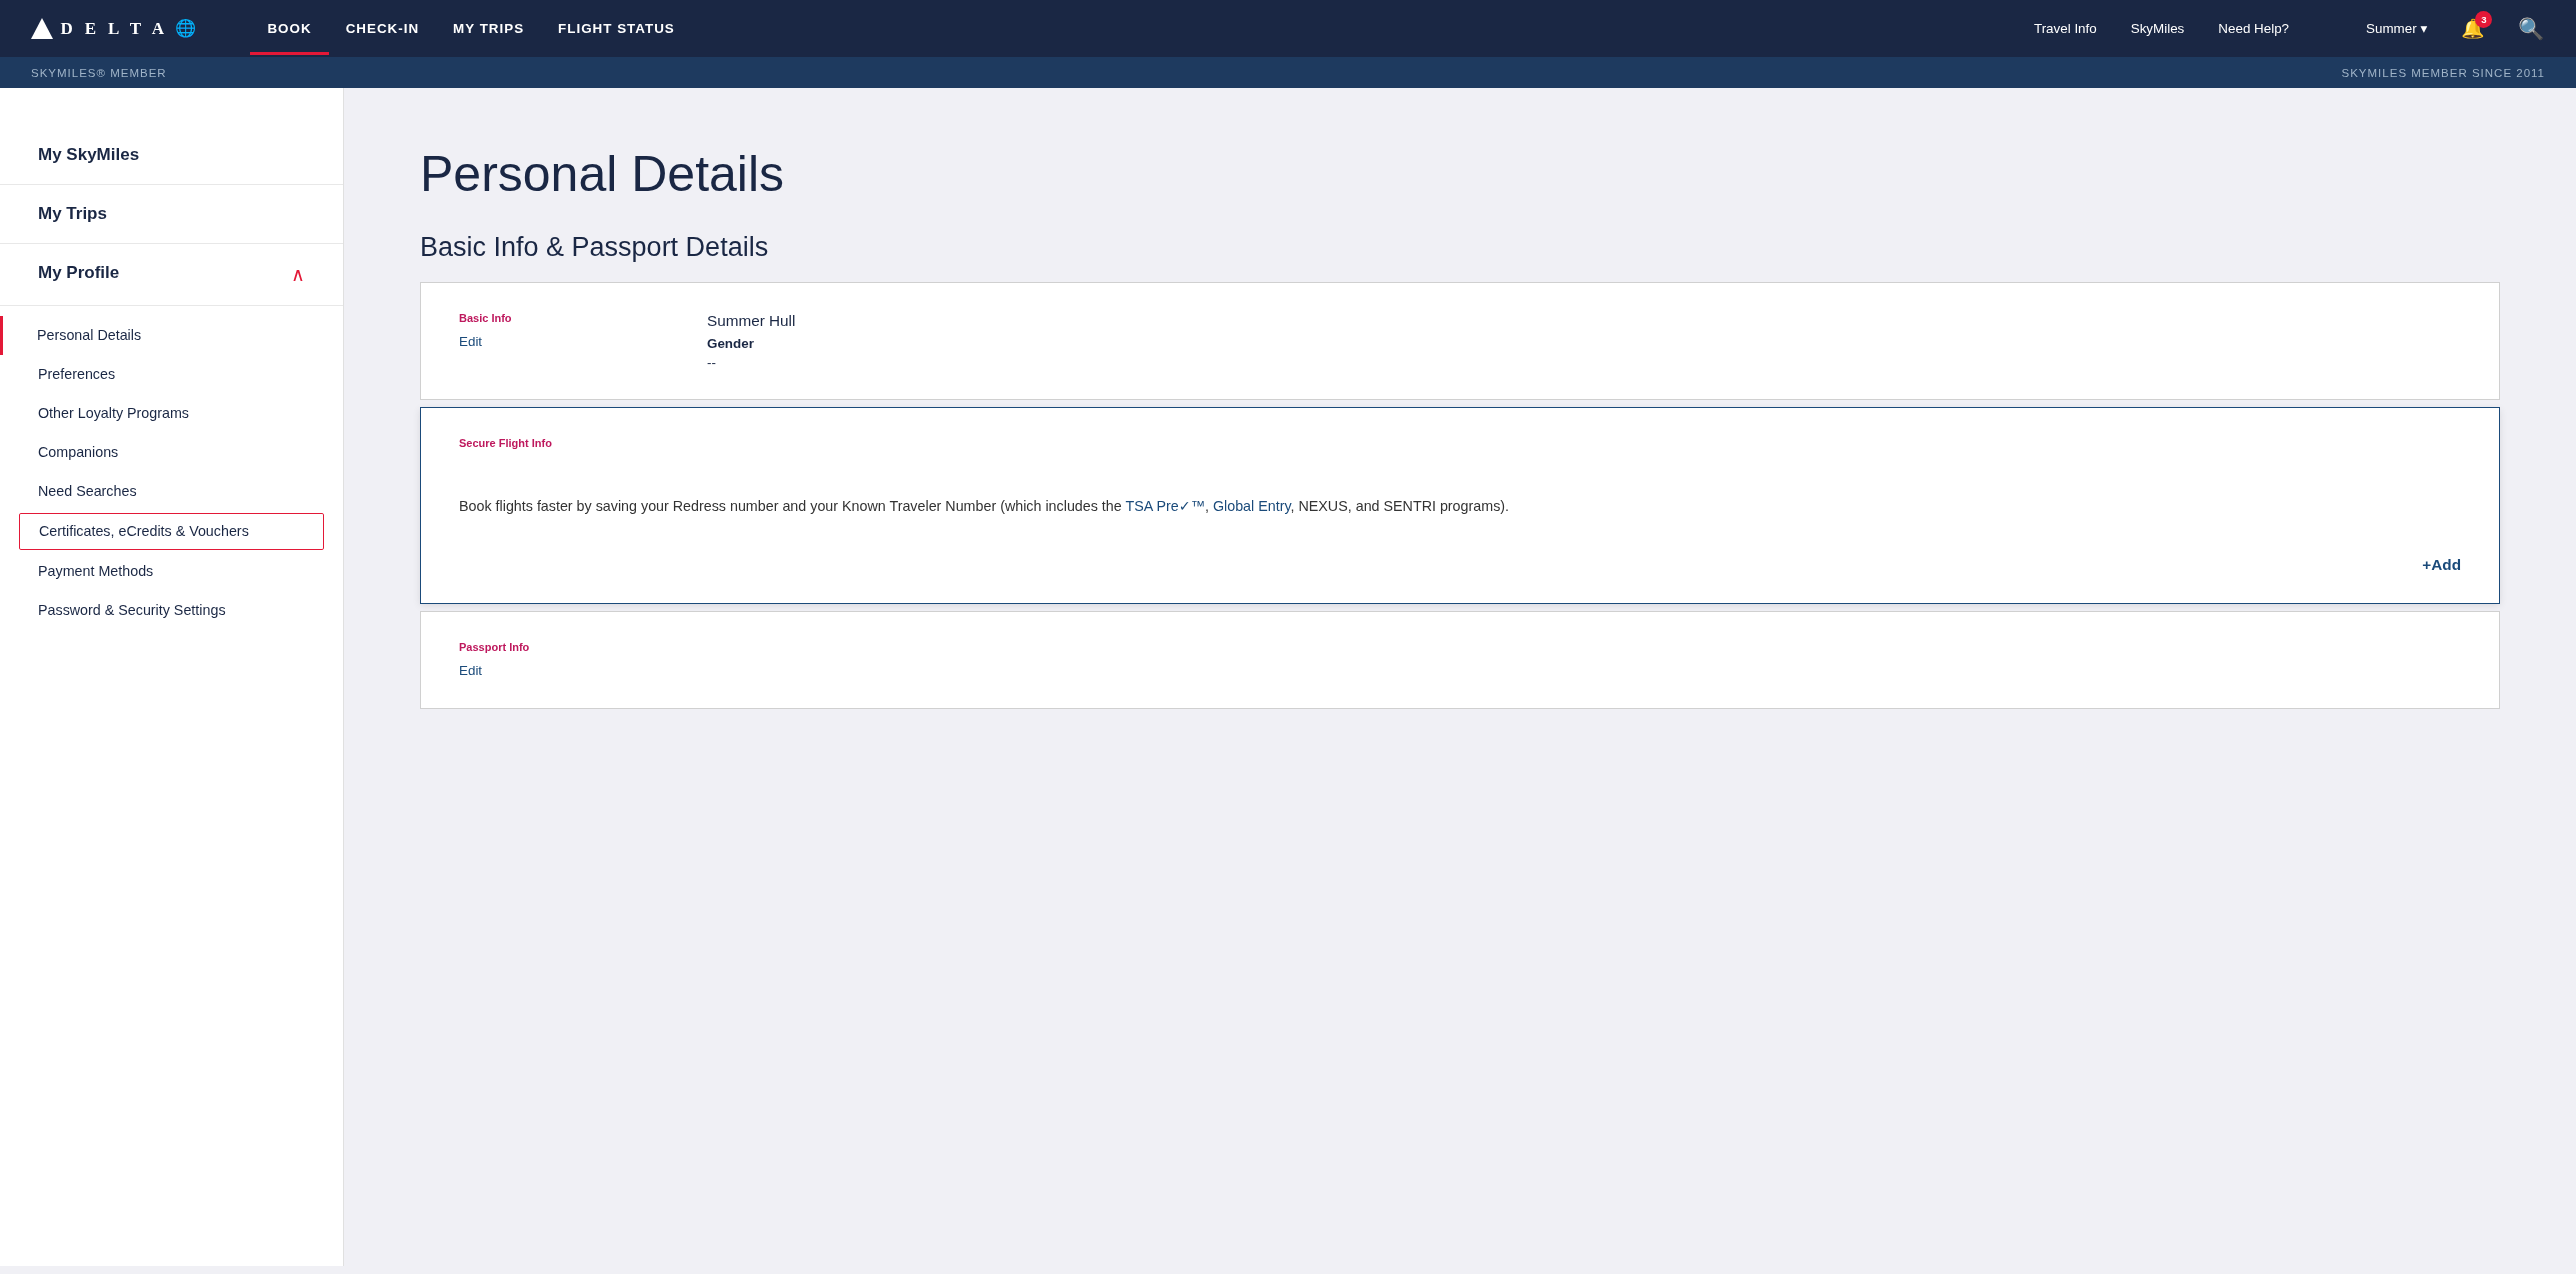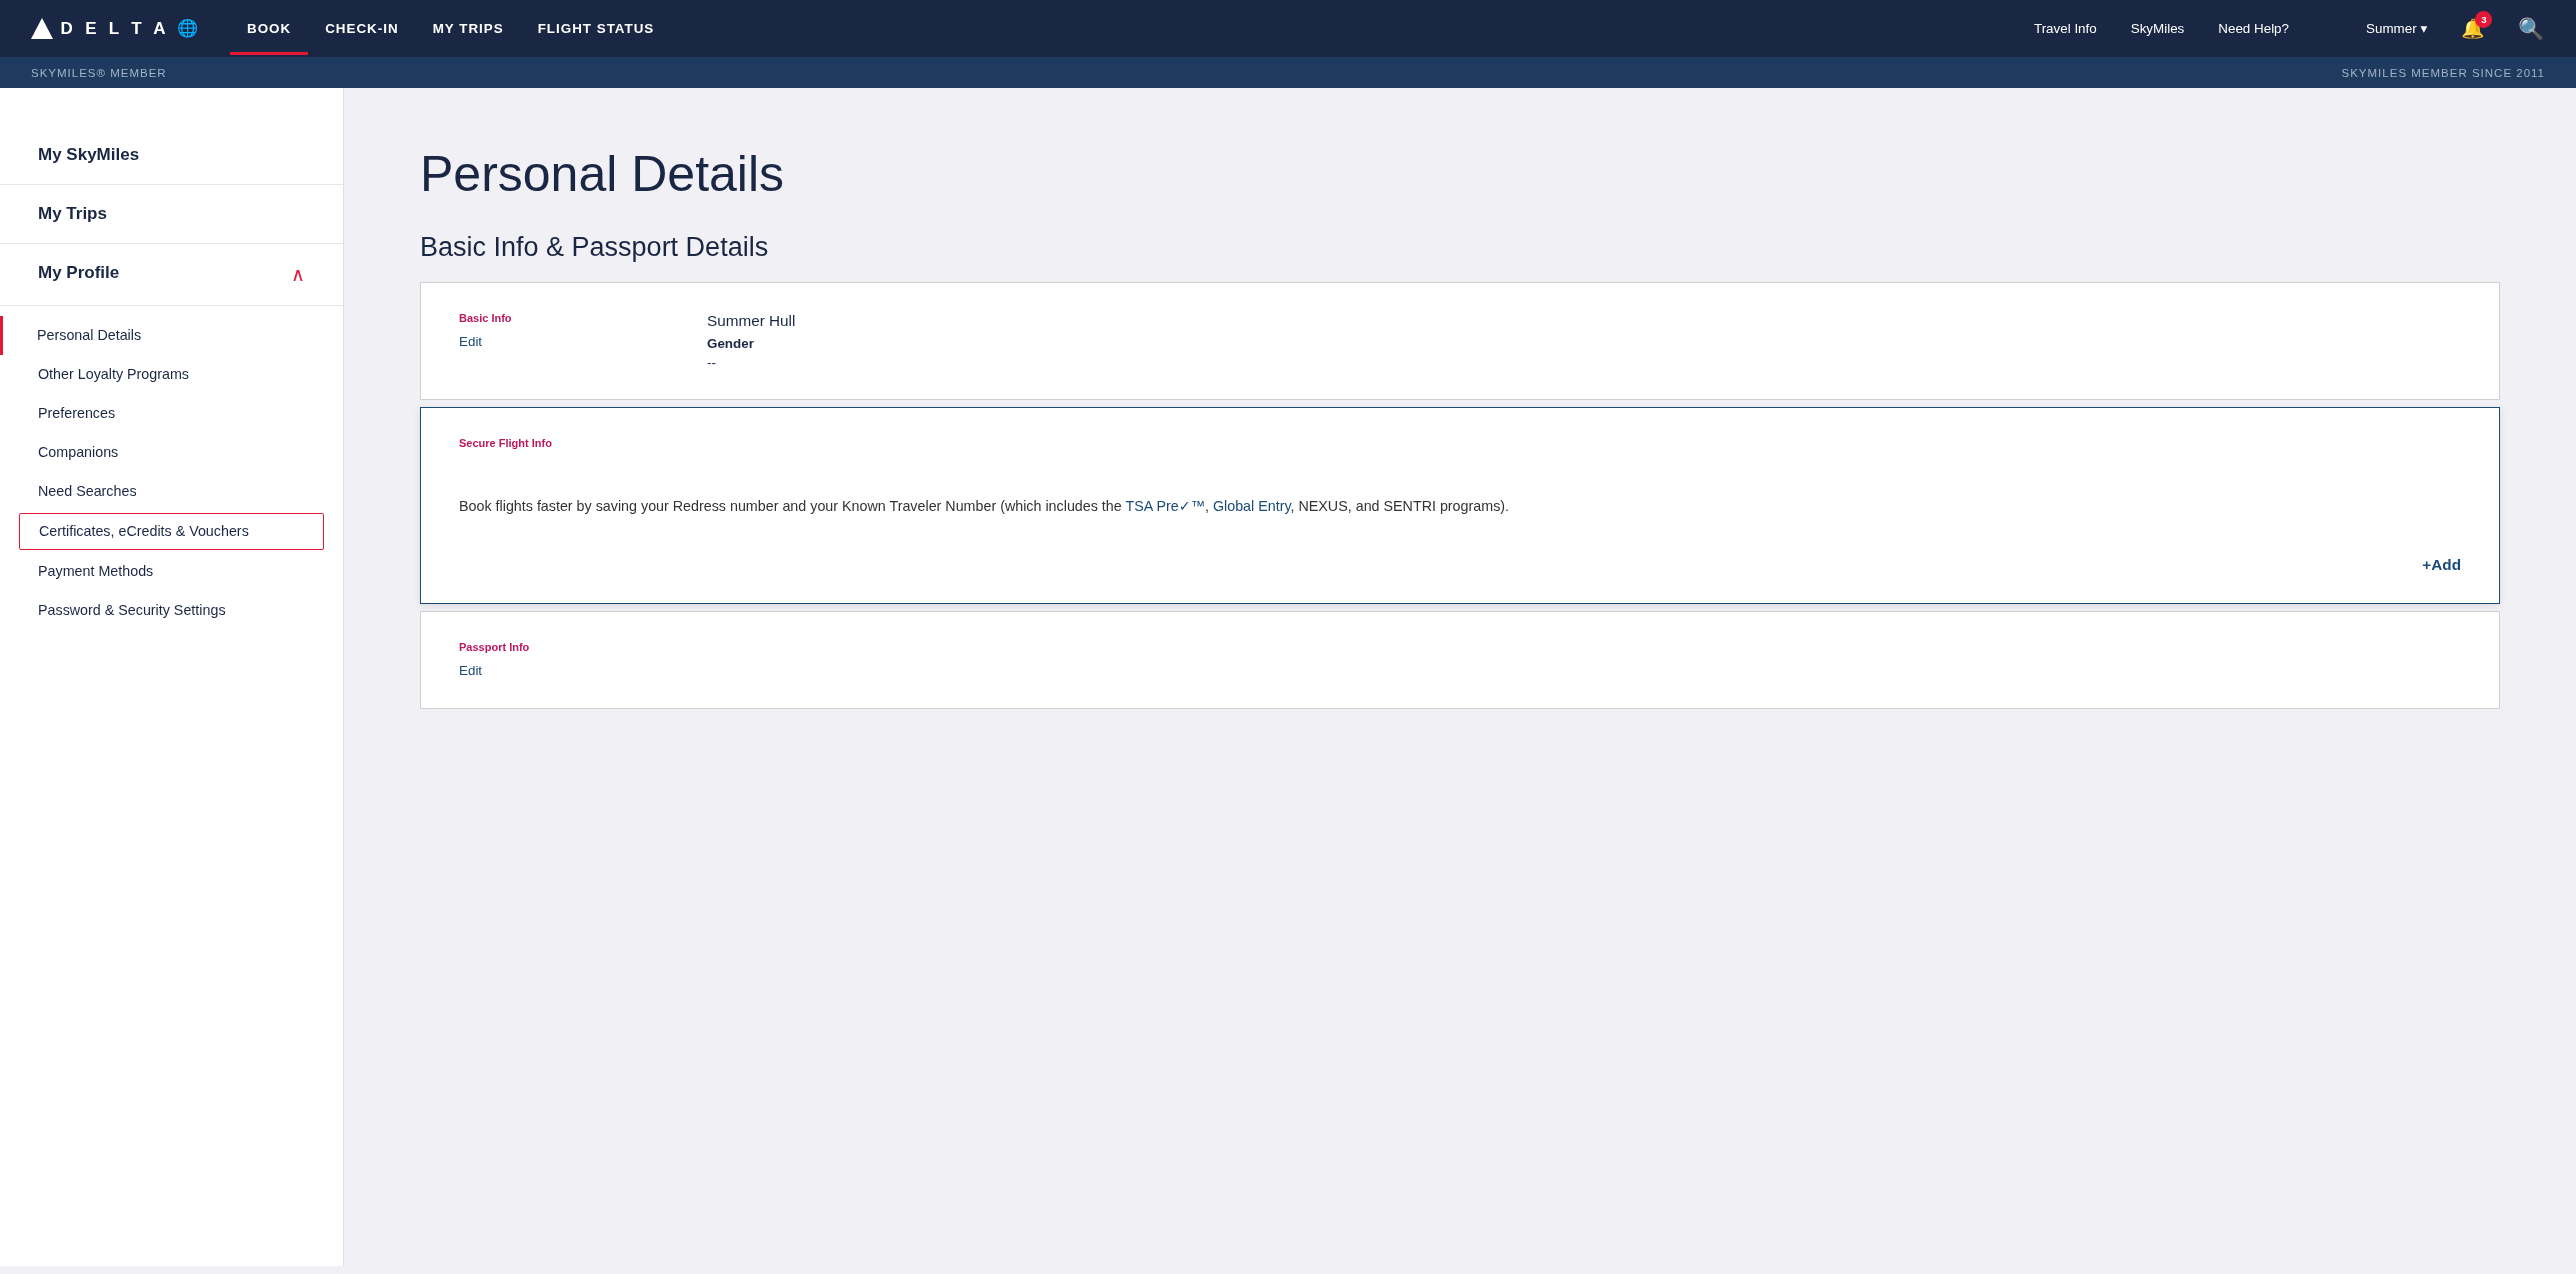--- a/index.html
+++ b/index.html
@@ -15,21 +15,22 @@
       position: relative;
     }
     .logo {
       display: flex;
       align-items: center;
       gap: 7.6px;
       color: white;
       font-size: 17px;
       font-weight: bold;
       letter-spacing: 3.8px;
-      margin-right: 28px;
+      margin-right: 50px;
+      font-family: Liberation Serif, serif;
     }
     .logo-triangle {
       width: 0;
       height: 0;
       border-left: 11.5px solid transparent;
       border-right: 11.5px solid transparent;
       border-bottom: 21px solid white;
     }
     .nav-links {
       display: flex;
@@ -320,22 +321,22 @@
     </div>
     <div class="sidebar-section">
       <div class="sidebar-section-title">My Trips</div>
     </div>
     <div class="sidebar-section-with-toggle">
       <div class="sidebar-section-title">My Profile</div>
       <div class="toggle-icon">∧</div>
     </div>
     <div class="sidebar-nav">
       <a class="sidebar-nav-item active">Personal Details</a>
+      <a class="sidebar-nav-item">Preferences</a>
       <a class="sidebar-nav-item">Other Loyalty Programs</a>
-      <a class="sidebar-nav-item">Preferences</a>
       <a class="sidebar-nav-item">Companions</a>
       <a class="sidebar-nav-item">Need Searches</a>
       <a class="sidebar-nav-item highlighted">Certificates, eCredits &amp; Vouchers</a>
       <a class="sidebar-nav-item">Payment Methods</a>
       <a class="sidebar-nav-item">Password &amp; Security Settings</a>
     </div>
   </aside>
 
   <main class="page-content">
     <h1 class="page-title">Personal Details</h1>

